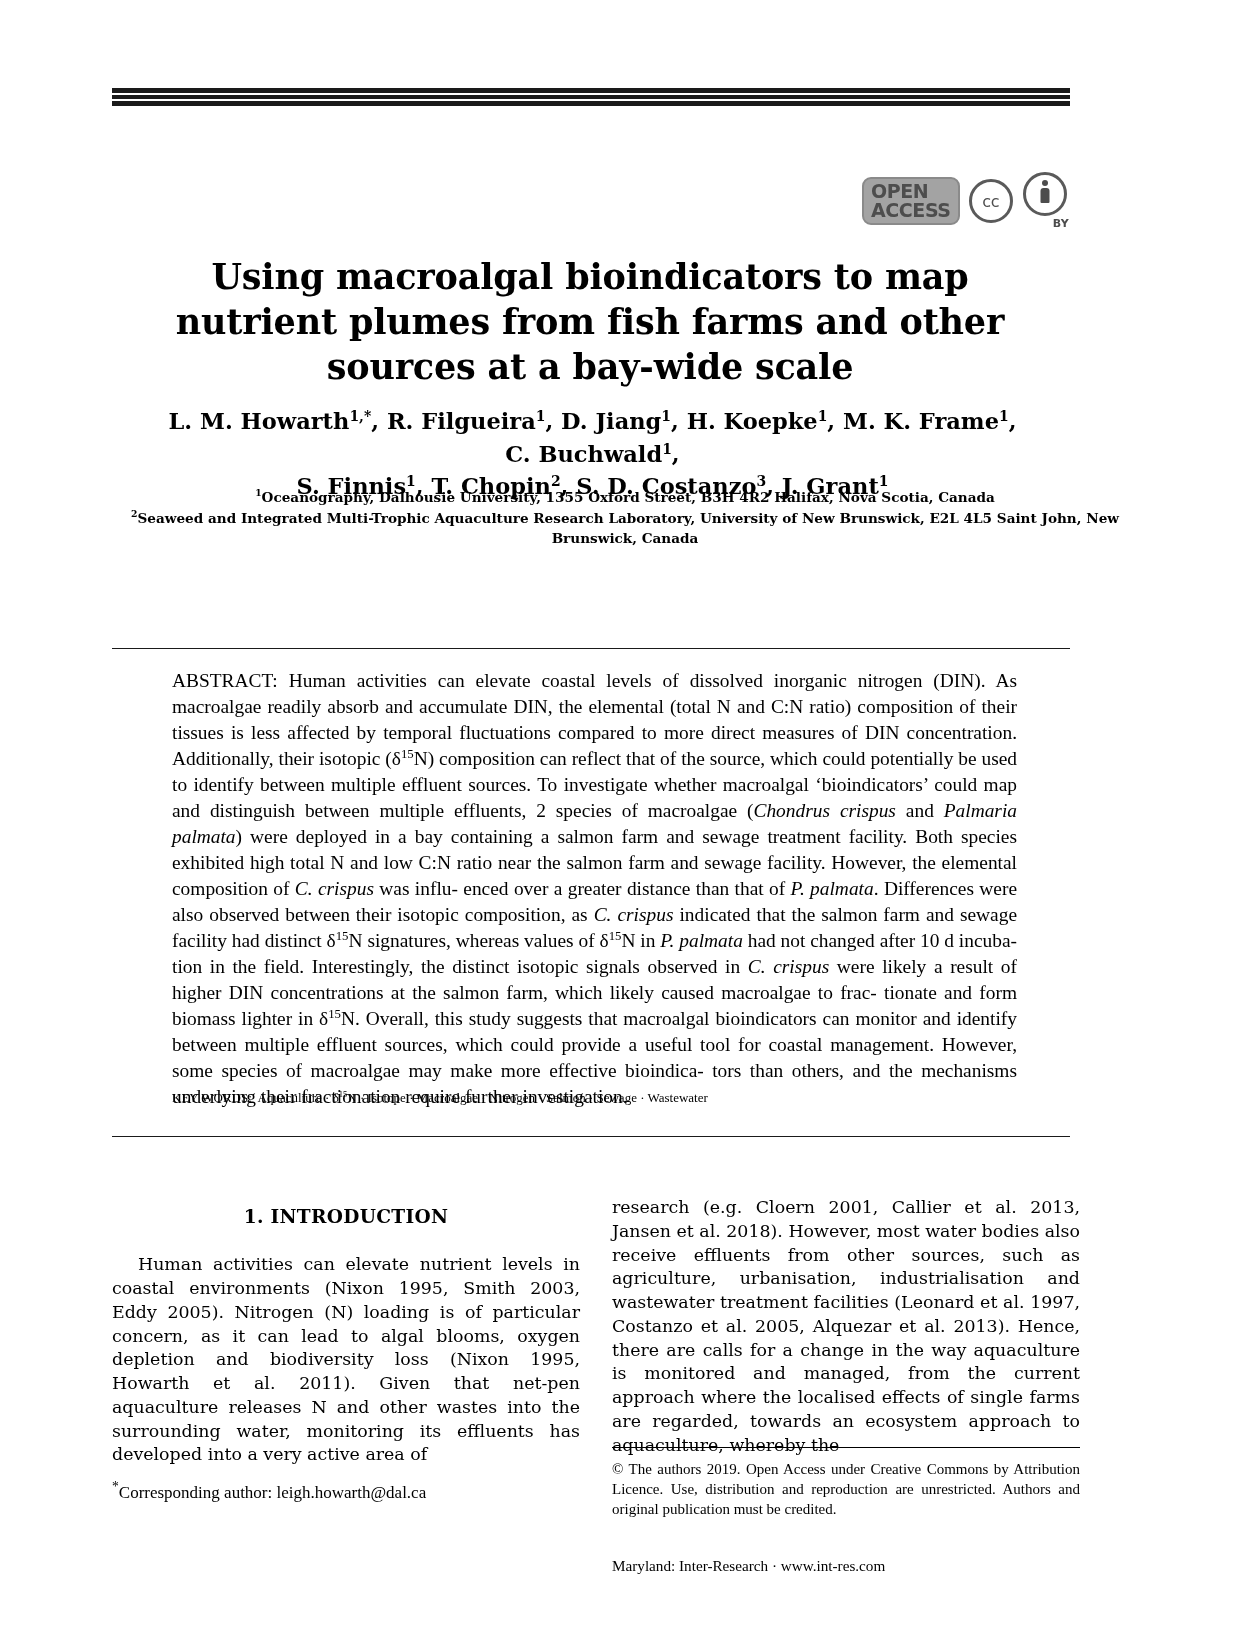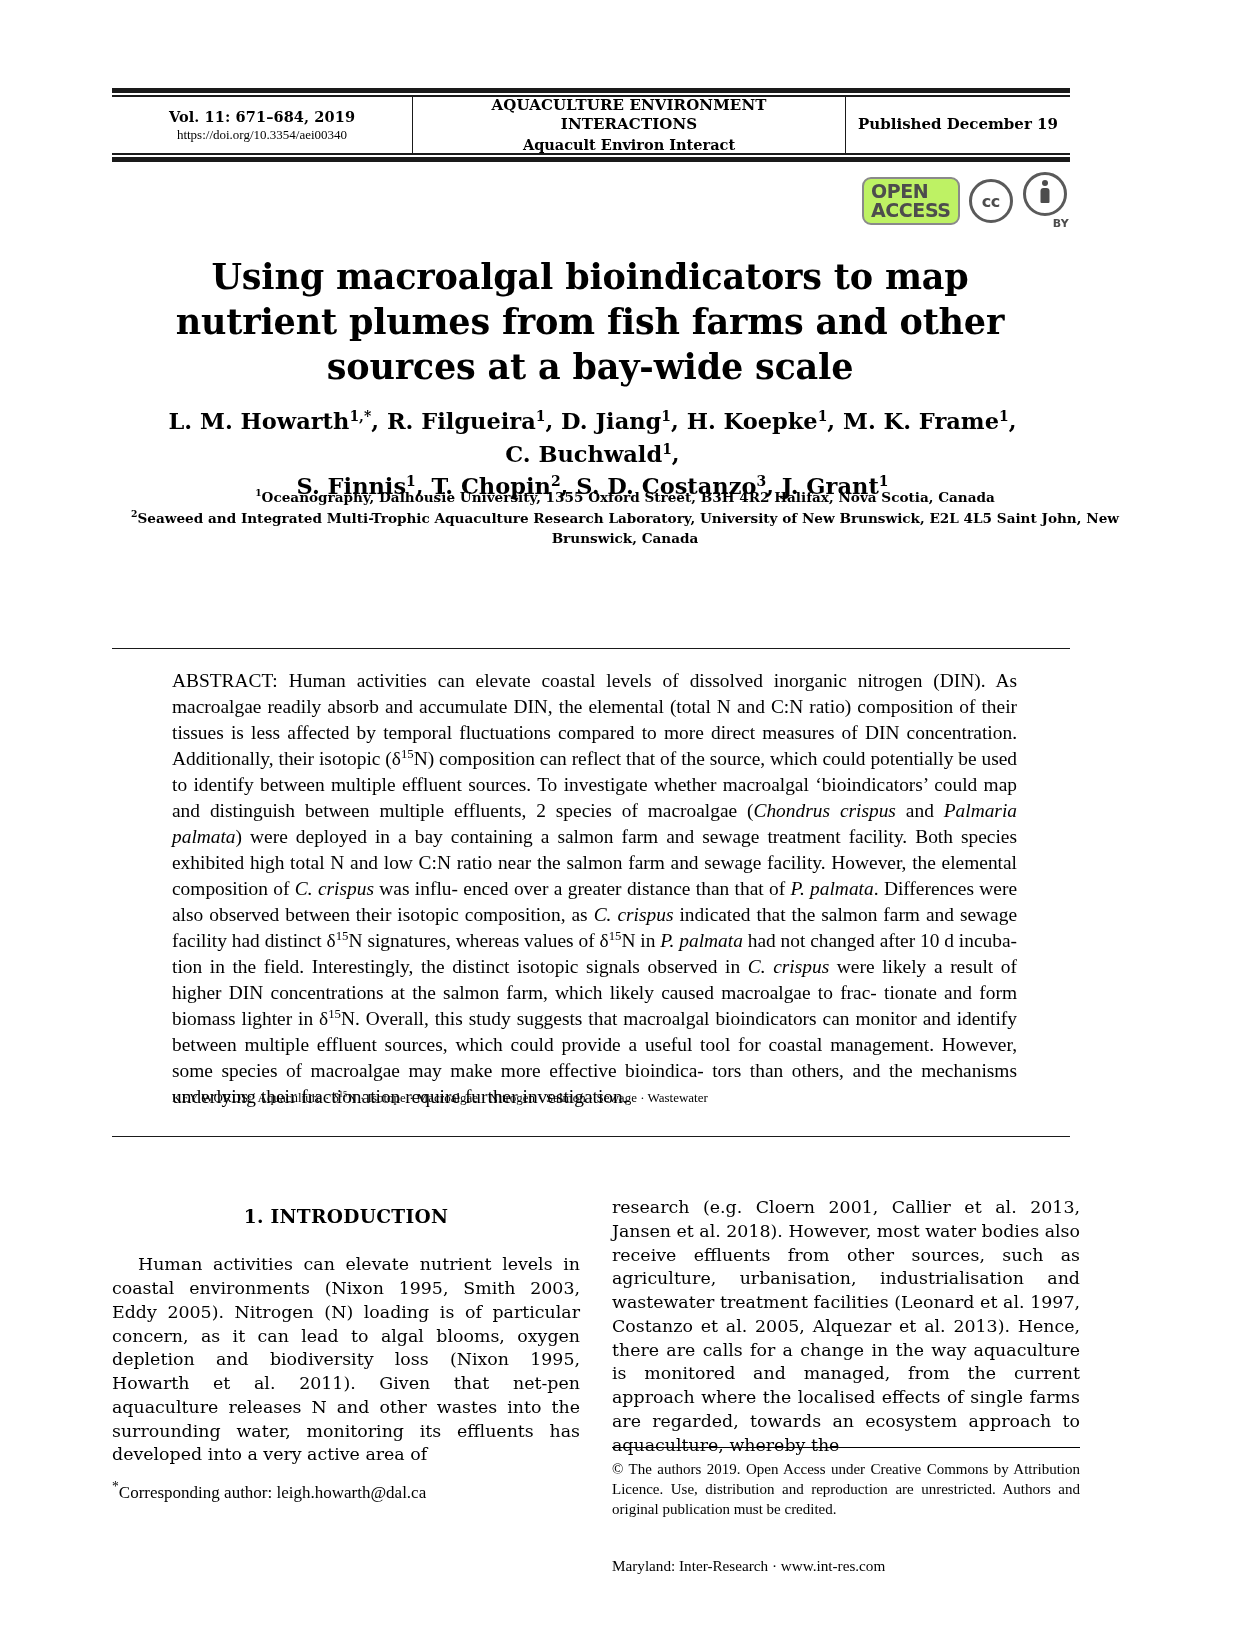--- a/index.html
+++ b/index.html
@@ -85,40 +85,40 @@
     position: absolute;
     right: 172px;
     top: 172px;
     display: flex;
     align-items: center;
     gap: 9px;
   }
   .oa-box {
     border: 2.5px solid #8a8a8a;
     border-radius: 9px;
-    background: #bef264;
+    background: #a3a3a3;
     padding: 3px 7px 4px 7px;
     line-height: 0.96;
     font-family: "DejaVu Sans", sans-serif;
     font-weight: bold;
     color: #4d4d4d;
   }
   .oa-box .ln {
     font-size: 19px;
     letter-spacing: -0.4px;
     display: block;
     white-space: nowrap;
   }
   .cc-circle {
     width: 38px; height: 38px;
     border-radius: 50%;
     border: 3.5px solid #5a5a5a;
     display: flex; align-items: center; justify-content: center;
     font-family: "DejaVu Sans", sans-serif;
-    font-weight: bold;
+    font-weight: normal;
     font-size: 16px;
     color: #4d4d4d;
     letter-spacing: -0.5px;
   }
   .by-wrap { display: flex; flex-direction: column; align-items: center; }
   .by-label {
     font-family: "DejaVu Sans", sans-serif;
     font-weight: bold;
     font-size: 11px;
     color: #4d4d4d;
@@ -303,33 +303,20 @@
 </style>
 </head>
 <body>
 
 <div class="page">
 
   <div class="masthead">
     <div class="rule-thick"></div>
     <div class="rule-gap"></div>
     <div class="rule-thin"></div>
-    <div class="masthead-row">
-      <div class="mh-cell mh-left">
-        <div class="l1">Vol. 11: 671–684, 2019</div>
-        <div class="l2">https://doi.org/10.3354/aei00340</div>
-      </div>
-      <div class="mh-cell mh-mid">
-        <div class="l1">AQUACULTURE ENVIRONMENT INTERACTIONS</div>
-        <div class="l2">Aquacult Environ Interact</div>
-      </div>
-      <div class="mh-cell mh-right">
-        <div class="l1">Published December 19</div>
-      </div>
-    </div>
     <div class="rule-thin"></div>
     <div class="rule-gap"></div>
     <div class="rule-thick"></div>
   </div>
 
   <div class="oa-strip">
     <div class="oa-box">
       <span class="ln">OPEN</span>
       <span class="ln">ACCESS</span>
     </div>

